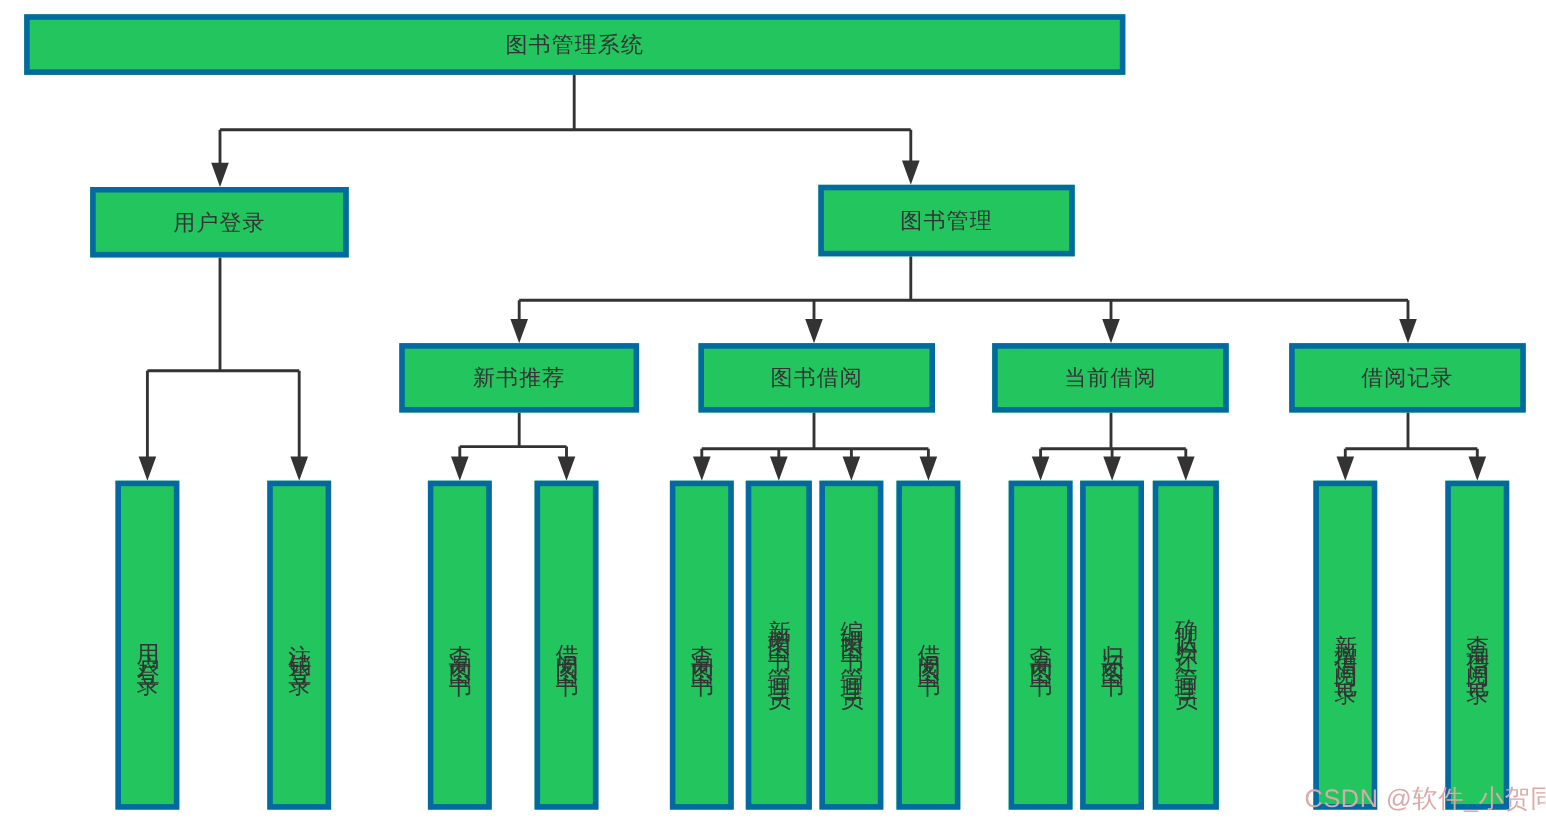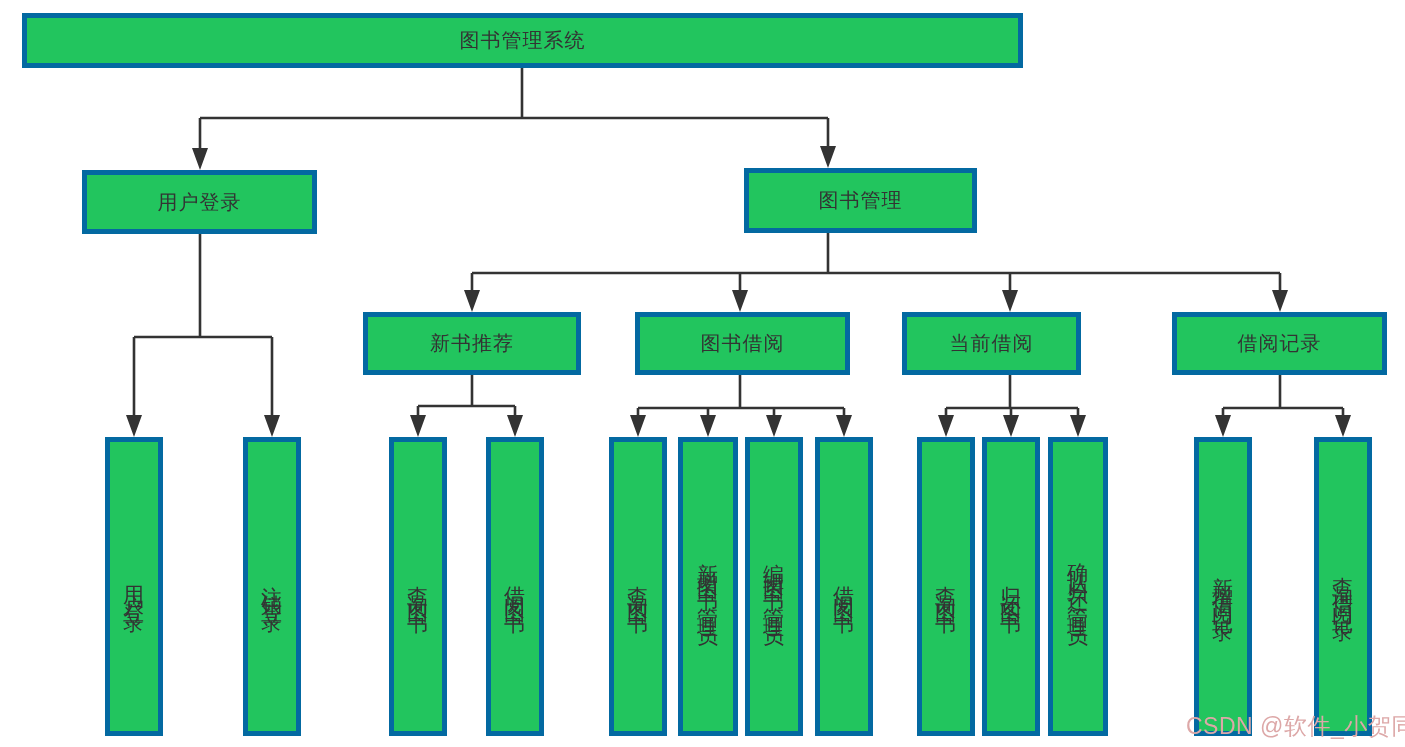--- a/index.html
+++ b/index.html
@@ -95,21 +95,21 @@
       M1335 415 L1351 415 L1343 437 Z"></path>
   </svg>
 
   <div class="box" style="left:22px; top:13px; width:1001px; height:55px;">图书管理系统</div>
 
   <div class="box" style="left:82px; top:170px; width:235px; height:64px;">用户登录</div>
   <div class="box" style="left:712px; top:168px; width:233px; height:65px;margin-left:32px;">图书管理</div>
 
   <div class="box" style="left:363px; top:312px; width:218px; height:63px;">新书推荐</div>
   <div class="box" style="left:635px; top:312px; width:215px; height:63px;">图书借阅</div>
-  <div class="box" style="left:902px; top:312px; width:179px; height:63px;">当前借阅</div>
+  <div class="box" style="left:902px; top:312px; width:215px; height:63px;">当前借阅</div>
   <div class="box" style="left:1172px; top:312px; width:215px; height:63px;">借阅记录</div>
 
   <div class="box v" style="left:105px; top:437px; width:58px; height:299px;">用户登录</div>
   <div class="box v" style="left:243px; top:437px; width:58px; height:299px;">注销登录</div>
 
   <div class="box v" style="left:389px; top:437px; width:58px; height:299px;">查询图书</div>
   <div class="box v" style="left:486px; top:437px; width:58px; height:299px;">借阅图书</div>
 
   <div class="box v" style="left:609px; top:437px; width:58px; height:299px;">查询图书</div>
   <div class="box v" style="left:678px; top:437px; width:60px; height:299px;">新增图书（管理员）</div>

